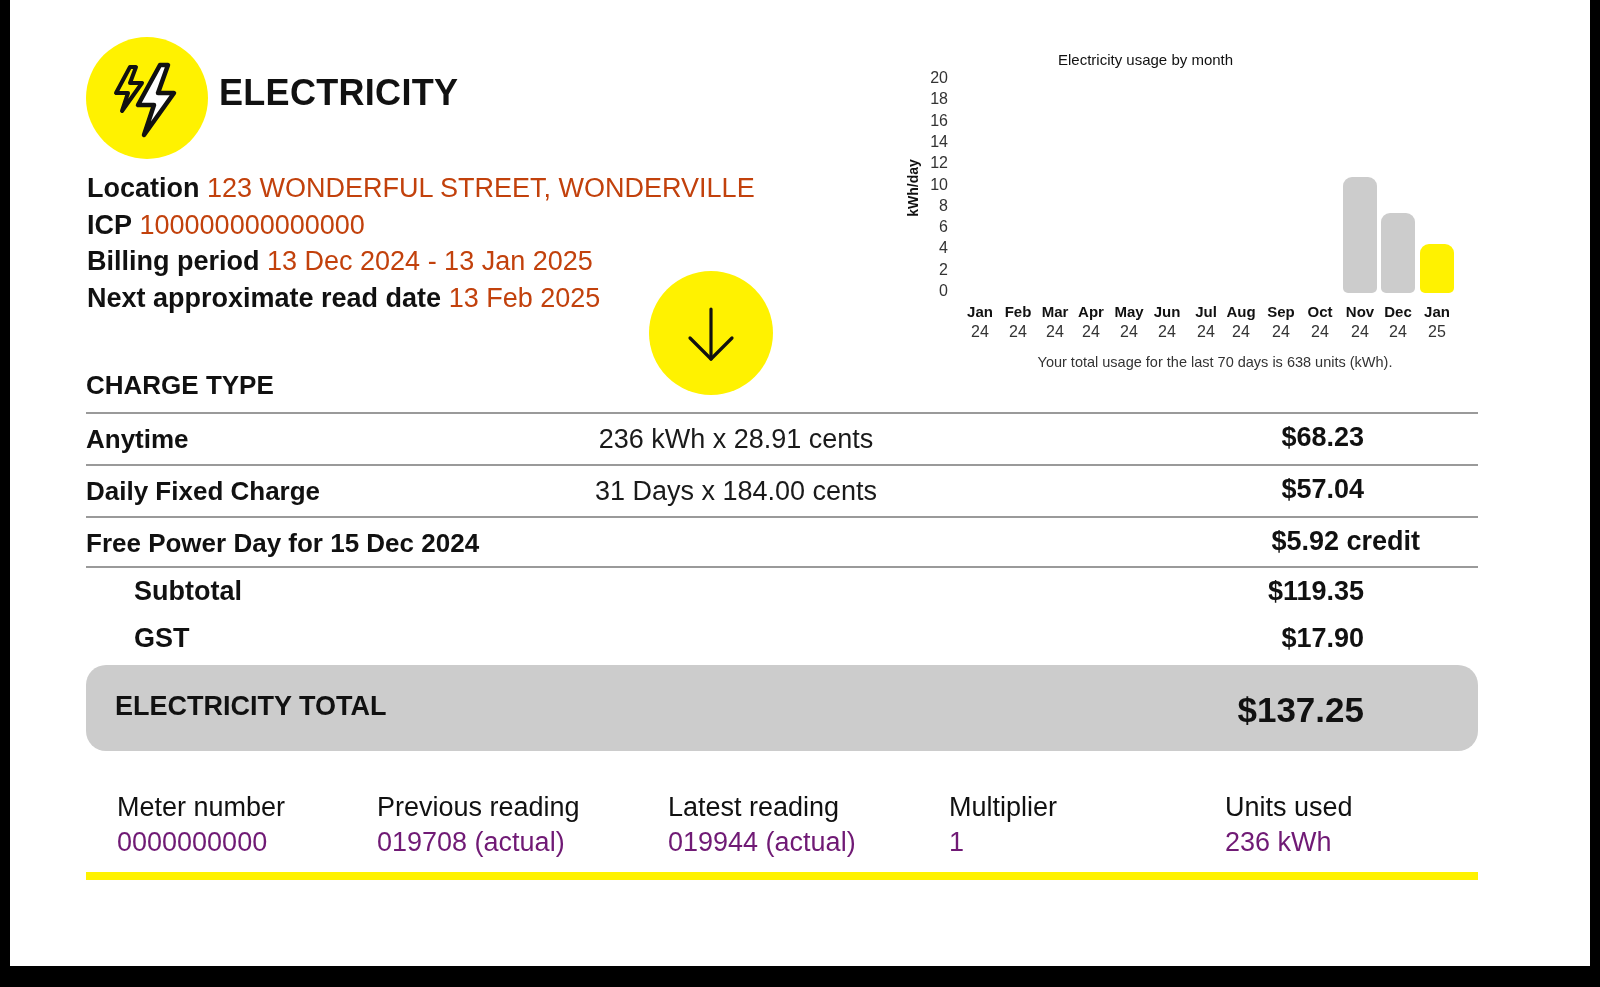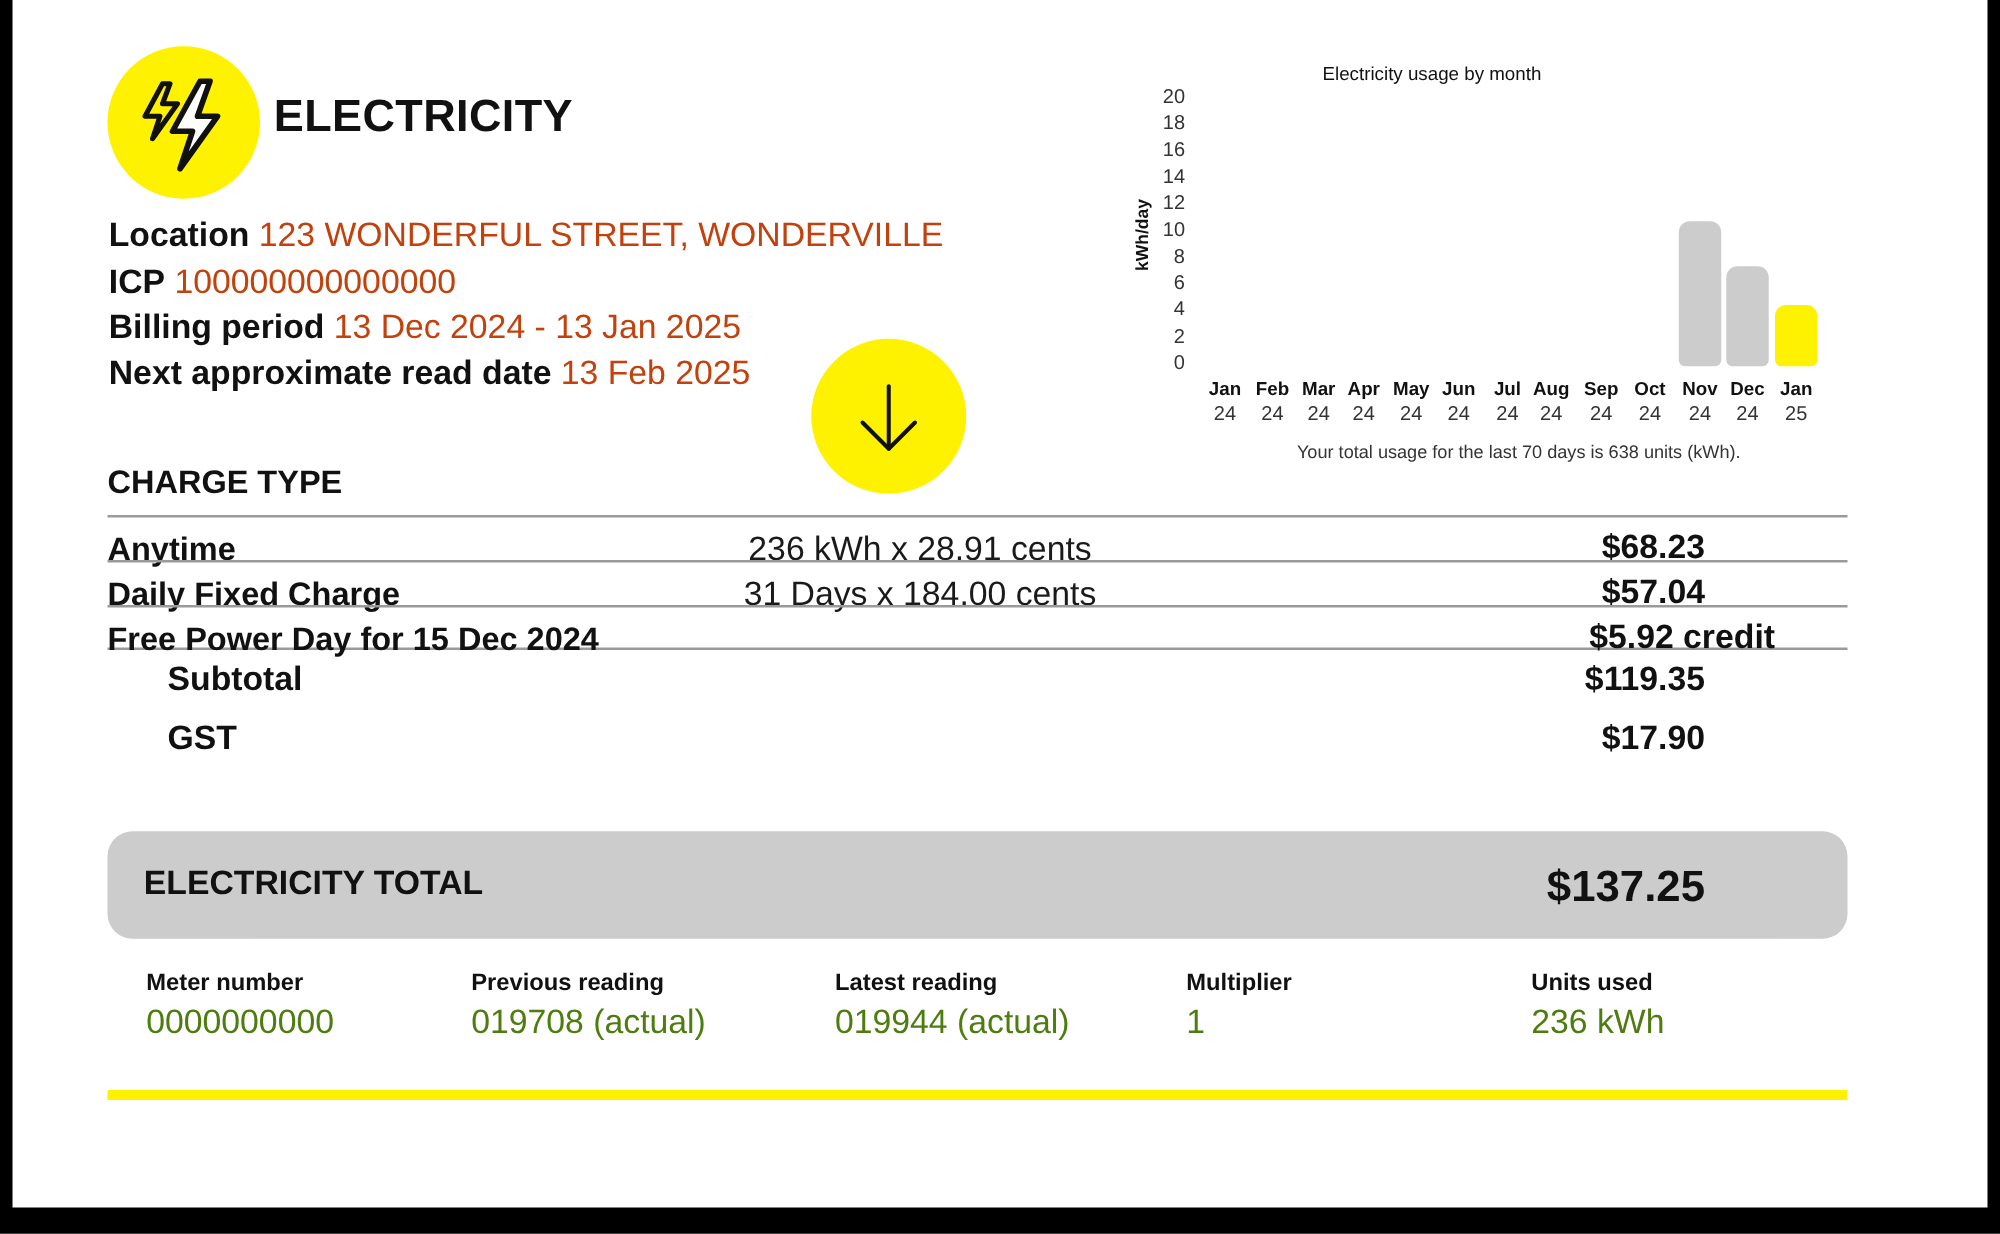--- a/index.html
+++ b/index.html
@@ -30,40 +30,40 @@
   .bar { position: absolute; bottom: 0; width: 34px; border-radius: 9px 9px 5px 5px; }
   .x-labels { position: absolute; left: 80px; top: 262px; width: 500px; height: 44px; }
   .x-label { position: absolute; width: 40px; text-align: center; font-size: 15px; line-height: 20px; }
   .x-label .m { font-weight: bold; display: block; }
   .x-label .y { display: block; color: #333; font-size: 16px; }
   .chart-note { position: absolute; left: 100px; top: 314px; width: 470px; text-align: center; font-size: 14.5px; color: #333; }
 
   
   .charges { position: absolute; left: 76px; top: 366px; width: 1392px; }
   .charge-header { font-size: 26px; font-weight: bold; height: 46px; padding-top: 4px; }
-  .charge-row { position: relative; height: 36px; border-top: 2.5px solid #9a9a9a; }
+  .charge-row { position: relative; height: 52px; border-top: 2.5px solid #9a9a9a; }
   .charge-row .name { position: absolute; left: 0; top: 10px; font-size: 26px; font-weight: bold; }
   .charge-row .calc { position: absolute; left: 420px; width: 460px; top: 10px; text-align: center; font-size: 27px; color: #1a1a1a; }
   .charge-row .amt { position: absolute; right: 114px; top: 8px; font-size: 27px; font-weight: bold; text-align: right; }
   .charge-row .amt.credit { right: 58px; }
   .charge-row.last { border-bottom: 2.5px solid #9a9a9a; }
 
   .sum-row { position: relative; height: 47px; }
   .sum-row .name { position: absolute; left: 0; top: 8px; font-size: 27px; font-weight: bold; margin-left: 48px; }
   .sum-row .amt { position: absolute; right: 114px; top: 8px; font-size: 27px; font-weight: bold; }
 
   .total-bar { position: absolute; left: 76px; top: 665px; width: 1392px; height: 86px; border-radius: 20px; }
   .total-bar .name { position: absolute; left: 29px; top: 26px; font-size: 27px; font-weight: bold; }
   .total-bar .amt { position: absolute; right: 114px; top: 25px; font-size: 35px; font-weight: bold; }
 
   
   .meter { position: absolute; left: 107px; top: 776px; width: 1300px; height: 80px; }
   .meter-col { position: absolute; top: 0; }
-  .meter-col .h { font-size: 19px; font-weight: bold; white-space: nowrap; }
-  .meter-col .v { font-size: 27px; color: #4d7c0f; margin-top: 4px; white-space: nowrap; }
+  .meter-col .h { font-size: 27px; font-weight: normal; white-space: nowrap; margin-top: 16px; }
+  .meter-col .v { font-size: 27px; color: #701a75; margin-top: 4px; white-space: nowrap; }
 
   .yellow-rule { position: absolute; left: 76px; top: 872px; width: 1392px; height: 8px; }
 </style>
 </head>
 <body>
 
 <div class="page">
 
   <div class="logo-circle" style="background:#FFF200;">
     <svg width="80" height="78" viewBox="0 0 80 78">

